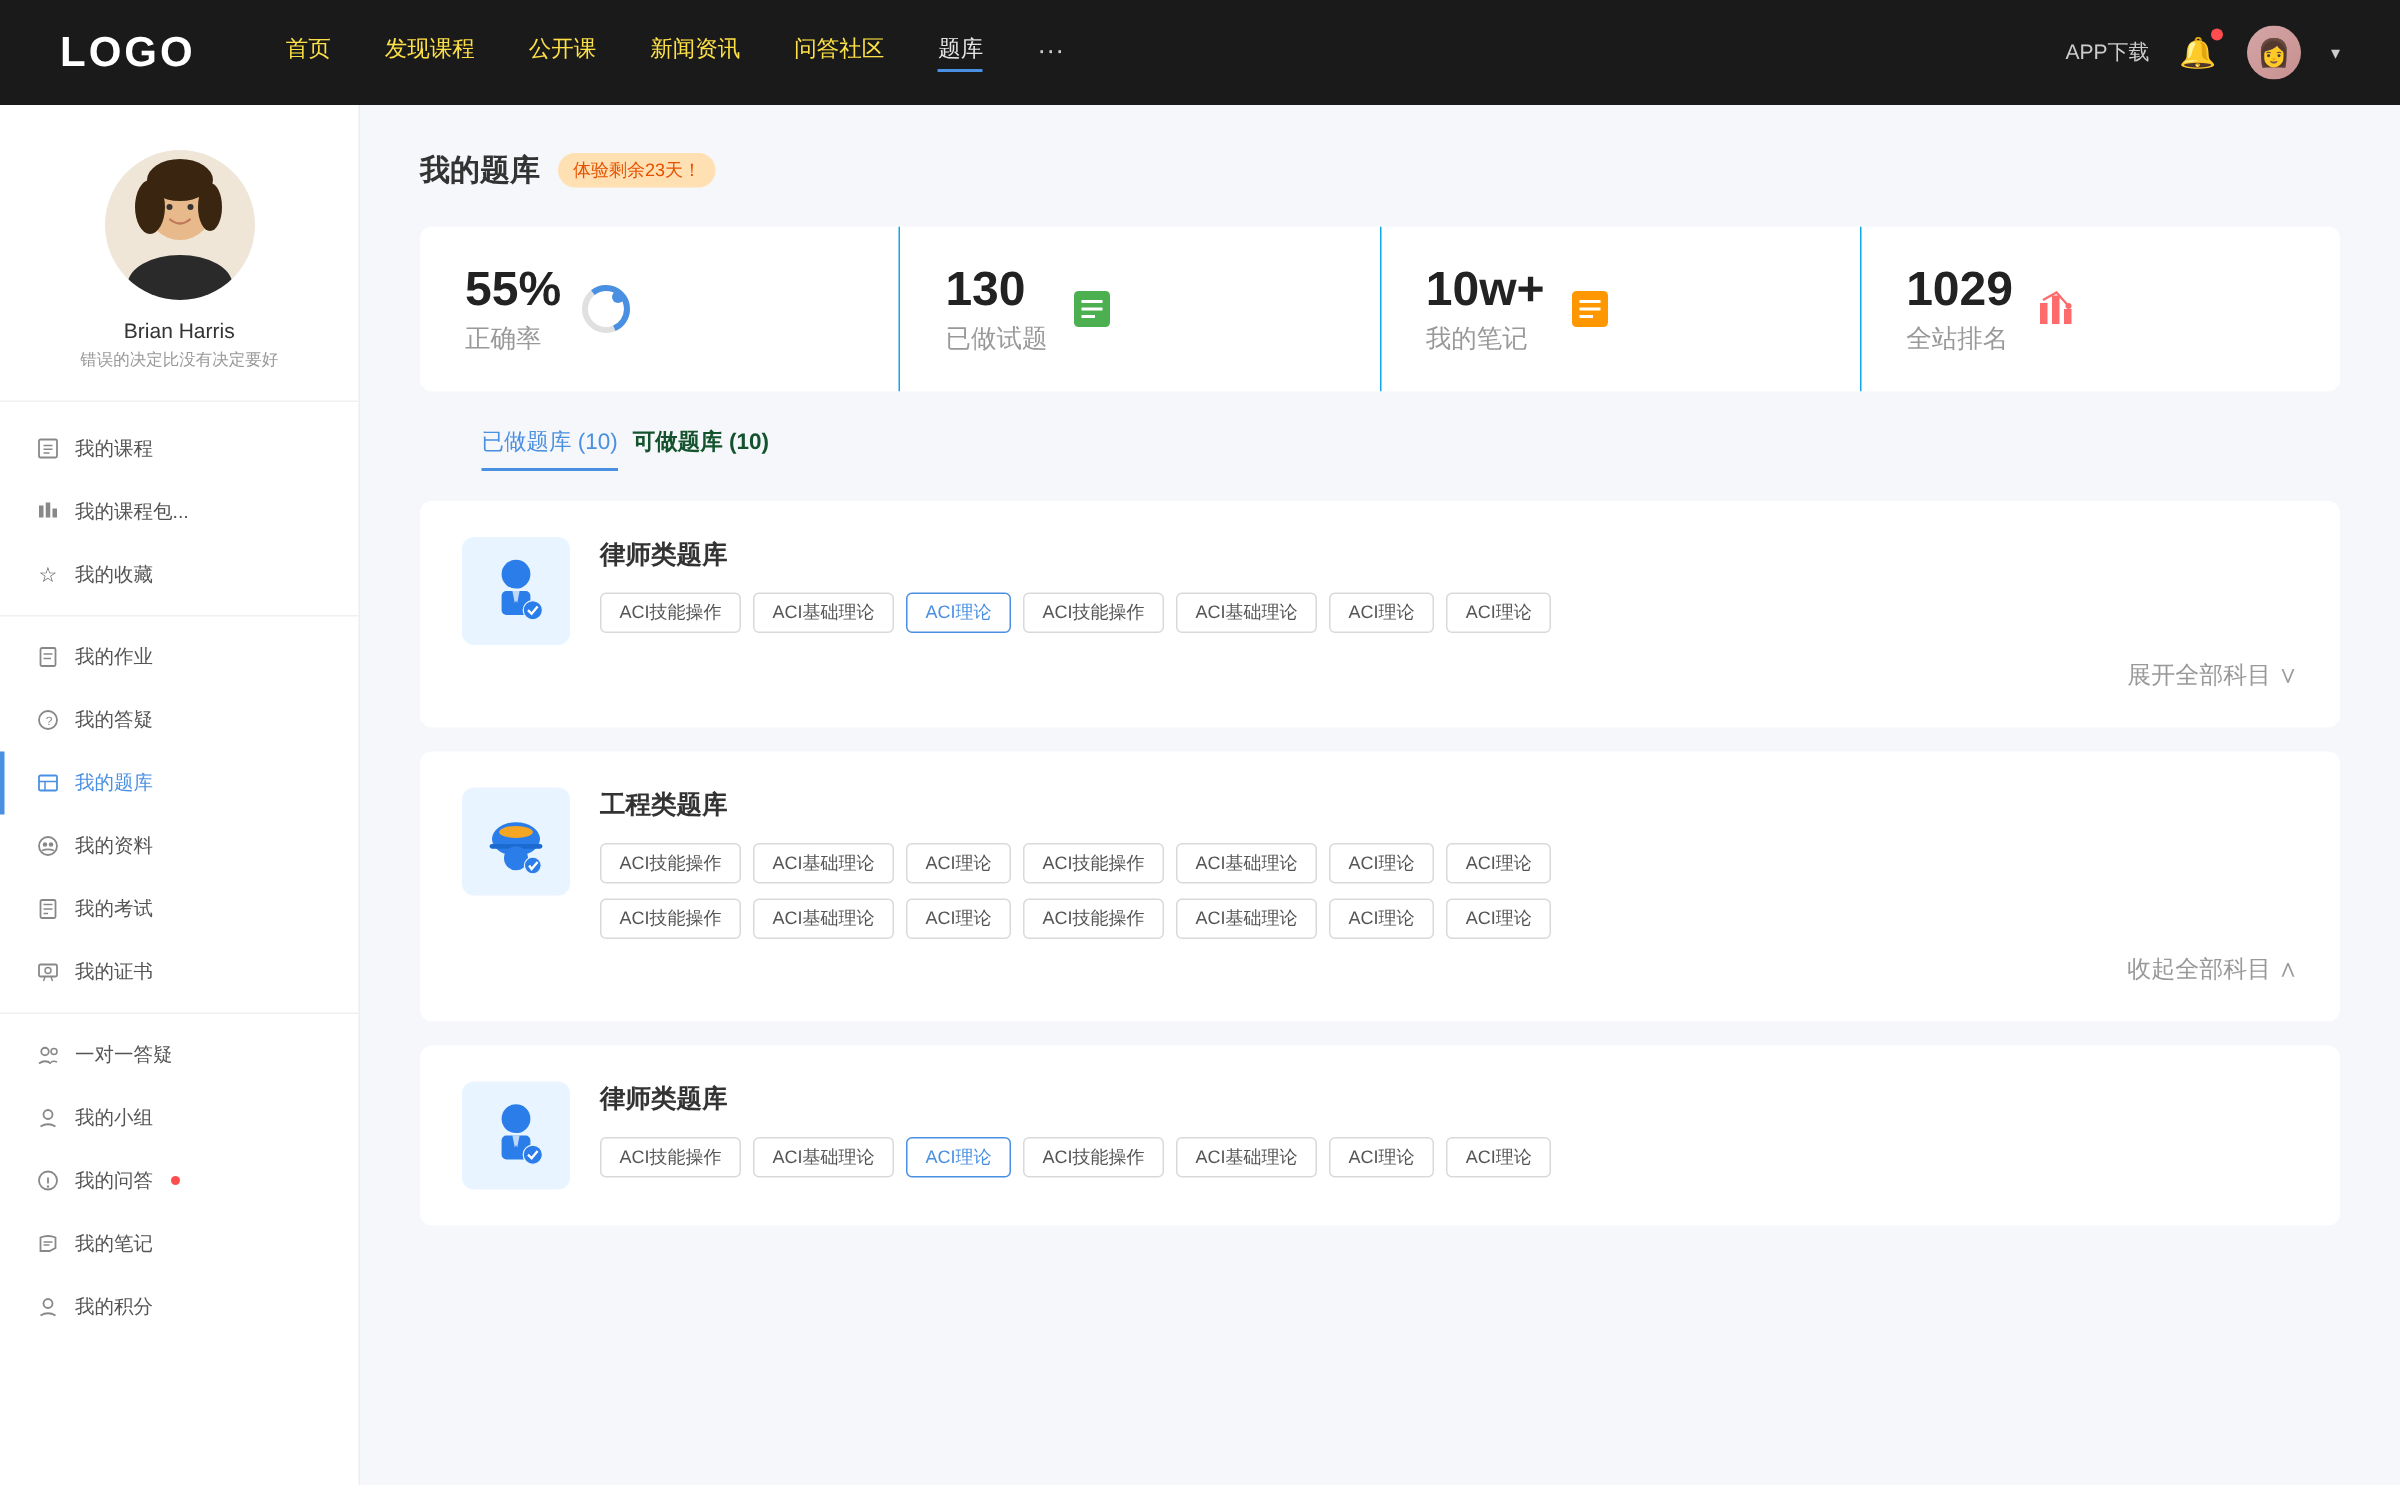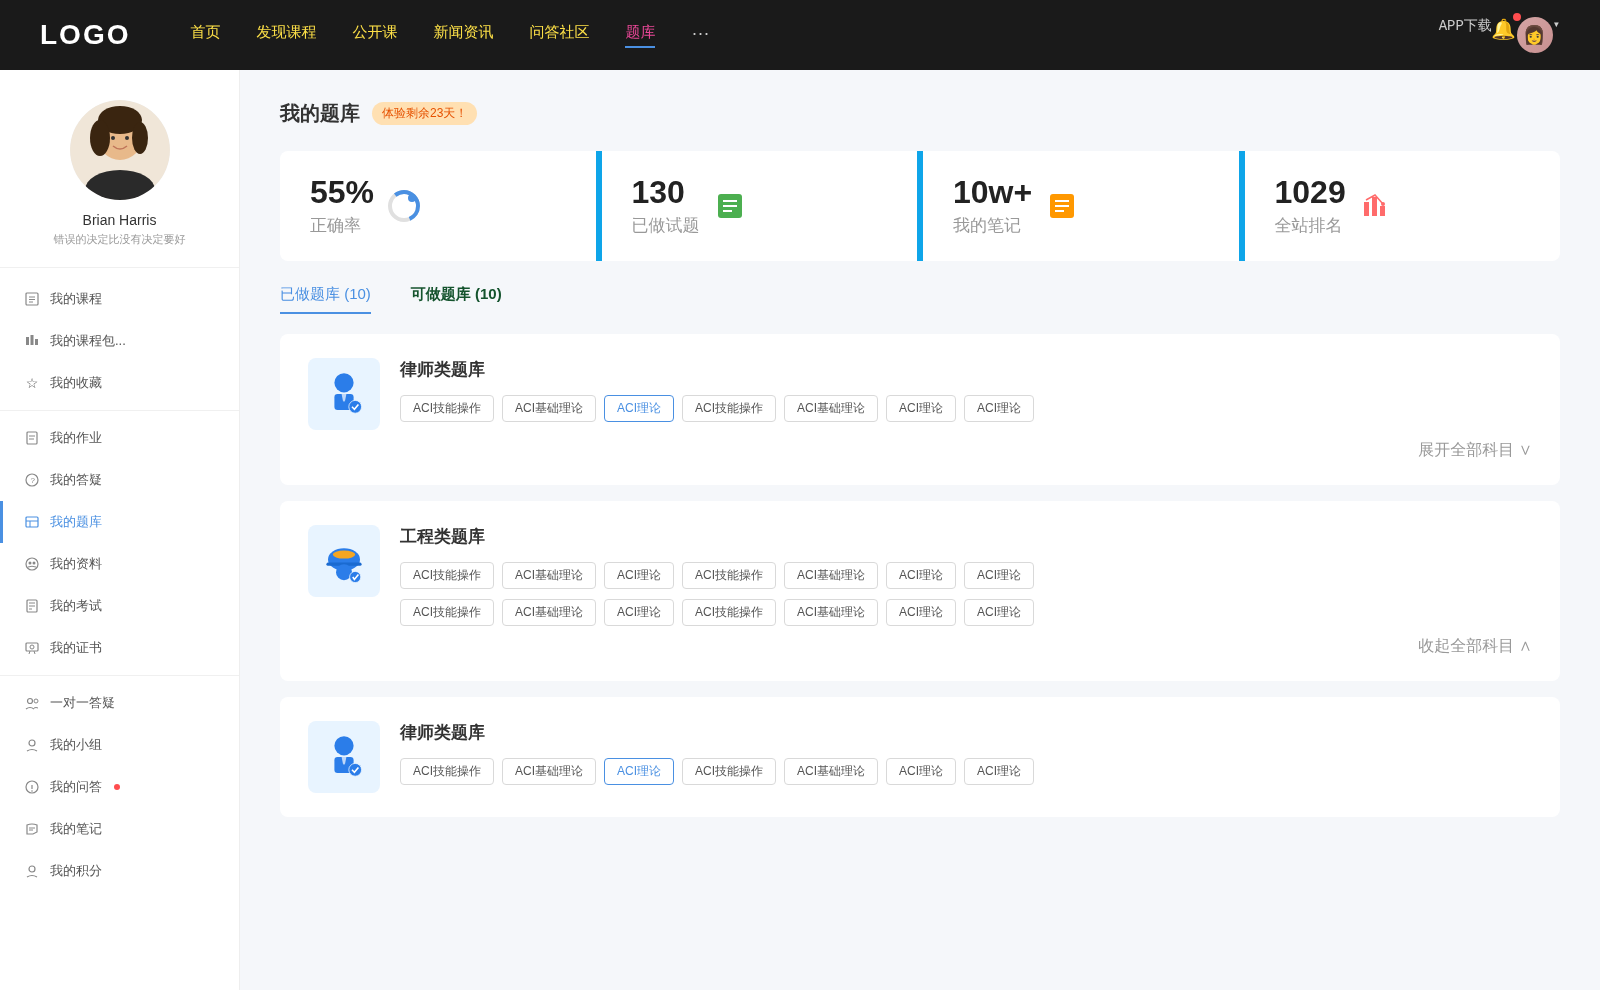--- a/index.html
+++ b/index.html
@@ -27,28 +27,29 @@
       gap: 36px;
       flex: 1;
     }
     .nav-link {
       color: #fde047;
       font-size: 15px;
       cursor: pointer;
       padding-bottom: 4px;
     }
     .nav-link.active {
-      color: #ec4899;
+      color: #e5e5e5;
       border-bottom: 2px solid #4a90e2;
     }
     .nav-dots { color: #ccc; font-size: 18px; cursor: pointer; }
     .nav-right {
       display: flex;
+      align-items: center;
+      gap: 20px;
       margin-left: auto;
-      font-family: Liberation Mono, monospace;
     }
     .nav-app-btn {
       color: #ccc;
       font-size: 14px;
       cursor: pointer;
     }
     .nav-bell {
       color: #fff;
       font-size: 20px;
       position: relative;
@@ -188,21 +189,21 @@
     .stats-row {
       display: flex;
       background: #fff;
       border-radius: 8px;
       margin-bottom: 24px;
       overflow: hidden;
     }
     .stat-item {
       flex: 1;
       padding: 24px 30px;
-      border-right: 6px solid #0ea5e9;
+      border-right: 1px solid #0ea5e9;
       display: flex;
       align-items: center;
       gap: 12px;
     }
     .stat-item:last-child { border-right: none; }
     .stat-text-block { display: flex; flex-direction: column; }
     .stat-value {
       font-size: 32px;
       font-weight: 700;
       color: #222;
@@ -211,22 +212,23 @@
     .stat-label { font-size: 17px; color: #999; margin-top: 4px; }
     .stat-icon {
       width: 36px; height: 36px;
       display: flex; align-items: center; justify-content: center;
       font-size: 20px;
     }
 
     
     .tabs-row {
       display: flex;
-      gap: 40px;
+      gap: 10px;
       margin-bottom: 20px;
+      margin-left: 41px;
     }
     .tab-item {
       font-size: 15px;
       color: #14532d;
       padding-bottom: 8px;
       cursor: pointer;
       border-bottom: 2px solid transparent;
       font-weight: bold;
     }
     .tab-item.active {

